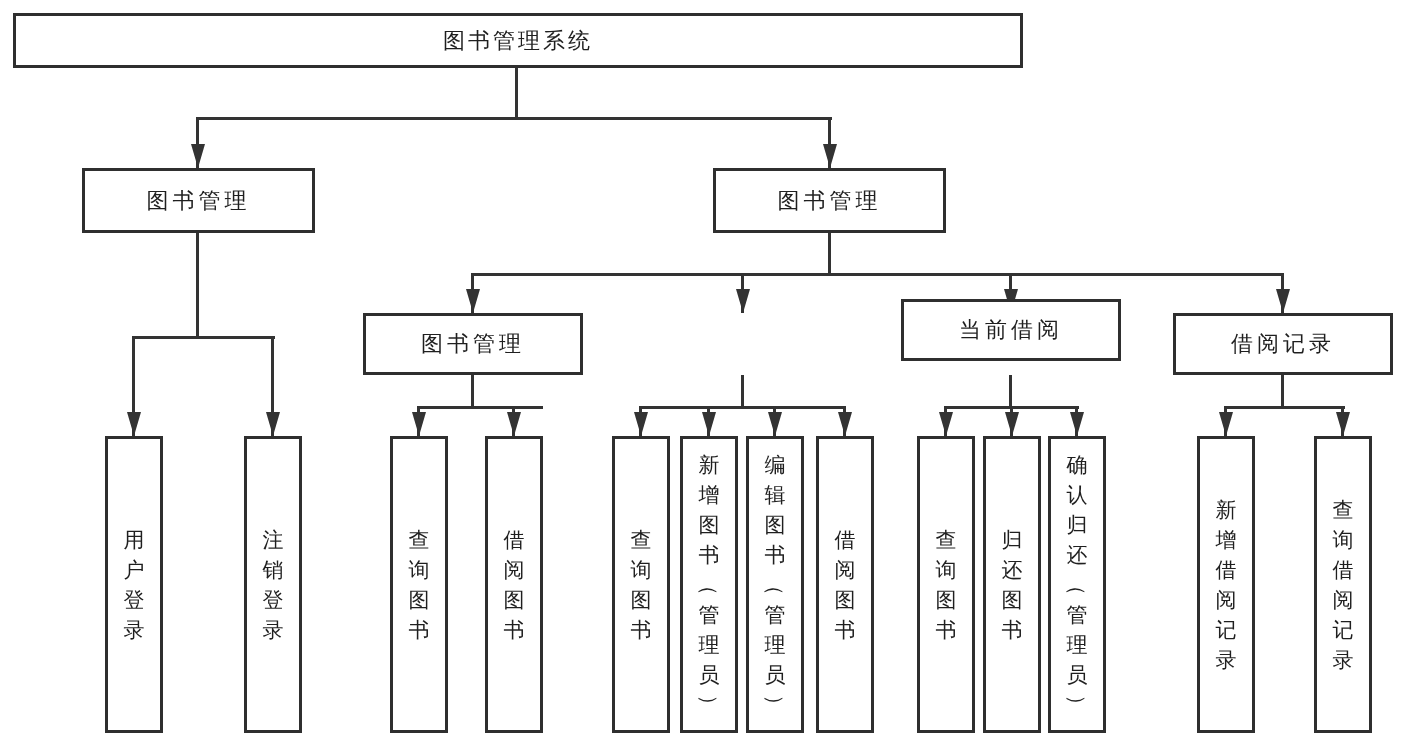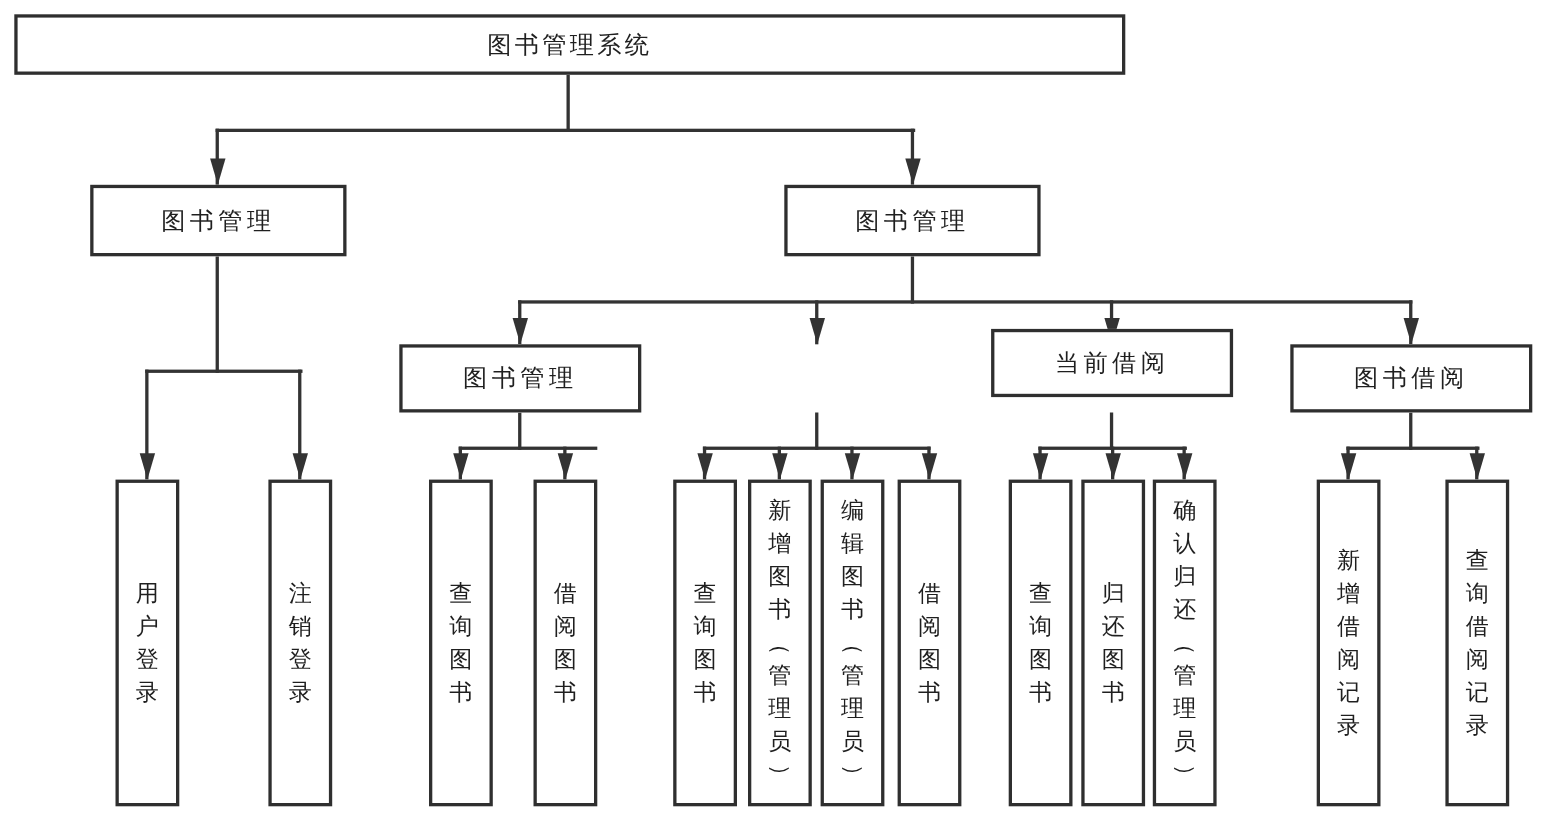--- a/index.html
+++ b/index.html
@@ -119,21 +119,21 @@
     <span>图书管理</span>
   </div>
 
   <div class="box hbox" style="left:363px;top:313px;width:220px;height:62px;">
     <span>图书管理</span>
   </div>
   <div class="box hbox" style="left:901px;top:299px;width:220px;height:62px;">
     <span>当前借阅</span>
   </div>
   <div class="box hbox" style="left:1173px;top:313px;width:220px;height:62px;">
-    <span>图书借阅</span>
+    <span>借阅记录</span>
   </div>
 
   <div class="box" style="left:105px;top:436px;width:58px;height:297px;">
     <div class="vtext">
         <span class="vch">用</span>
         <span class="vch">户</span>
         <span class="vch">登</span>
         <span class="vch">录</span>
       </div>
   </div>

